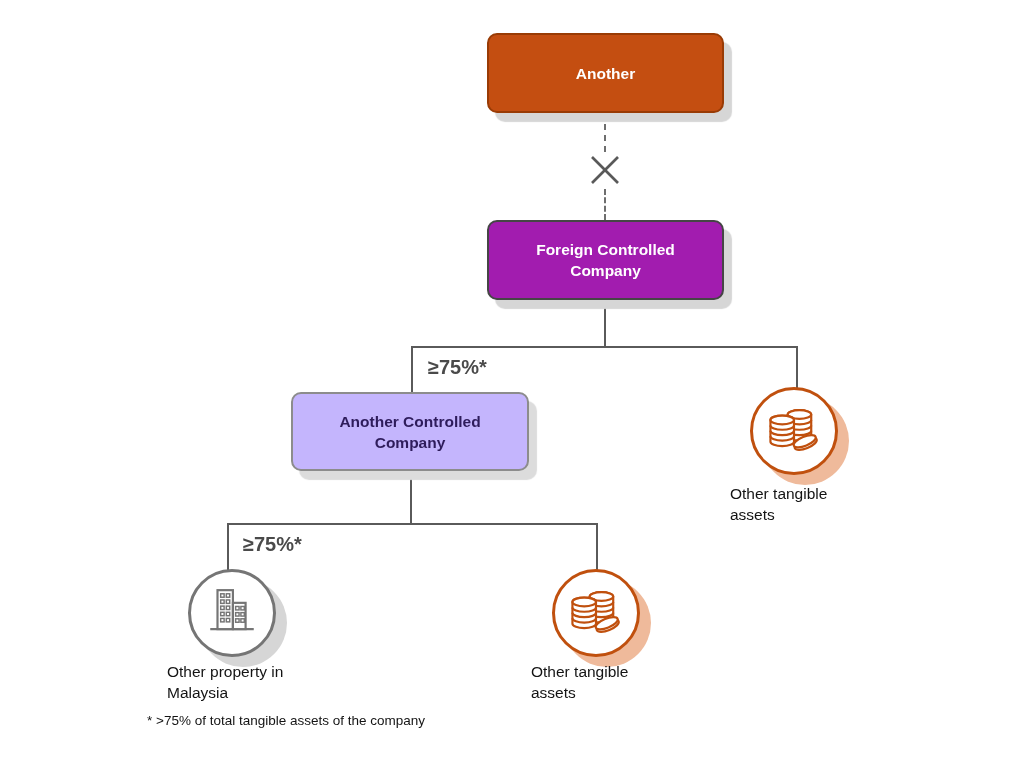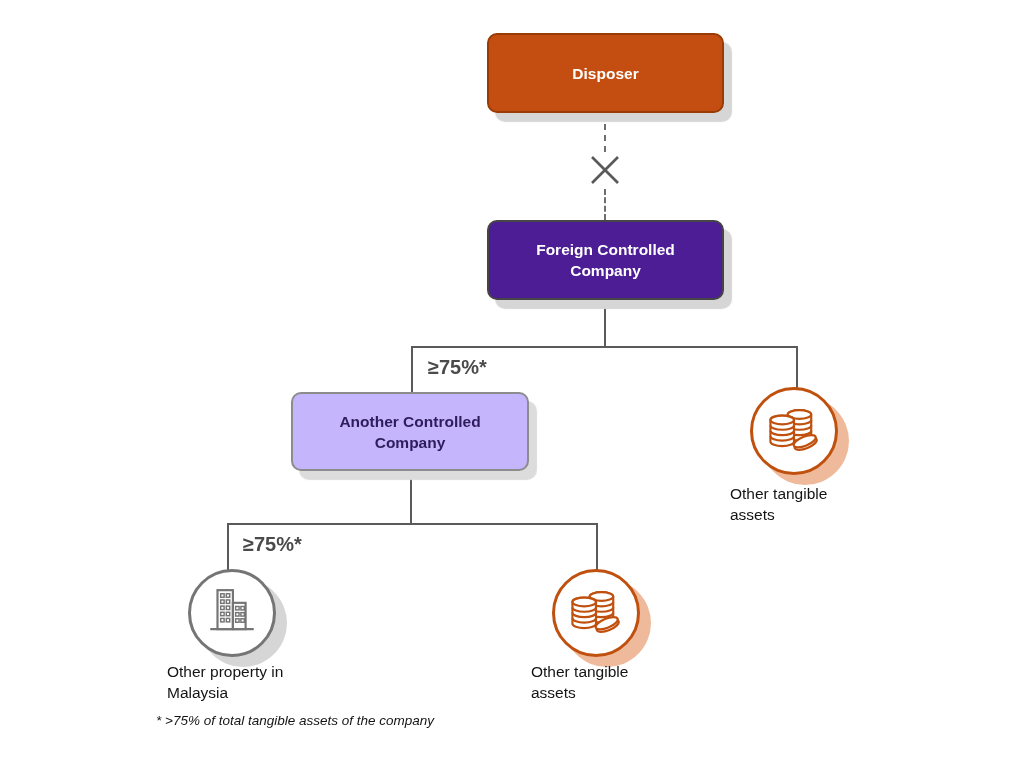--- a/index.html
+++ b/index.html
@@ -29,21 +29,21 @@
   .node .node-label { display: block; }
   .node-orange {
     left: 487px; top: 33px; width: 237px; height: 80px;
     background: #C44E11;
     border: 2px solid #993B05;
     color: #ffffff;
     box-shadow: 8px 9px 1px #D6D6D6;
   }
   .node-darkgray {
     left: 487px; top: 220px; width: 237px; height: 80px;
-    background: #4c1d95;
+    background: #a21caf;
     border: 2px solid #454545;
     color: #ffffff;
     box-shadow: 8px 9px 1px #D6D6D6;
     padding: 0 28px;
   }
   .node-lightgray {
     left: 291px; top: 392px; width: 238px; height: 79px;
     background: #c4b5fd;
     border: 2px solid #8C8C8C;
     color: #2E1C5B;
@@ -106,35 +106,34 @@
     position: absolute;
     width: 130px;
     text-align: left;
     font-size: 15.5px;
     line-height: 21px;
     color: #141414;
     z-index: 3;
   }
   .footnote {
     position: absolute;
-    left: 156px; top: 713px;
-    font-style: italic;
+    left: 147px; top: 713px;
     font-size: 13.5px;
     color: #141414;
     z-index: 3;
     white-space: nowrap;
   }
 </style>
 </head>
 <body>
 
 <div class="canvas">
 
   <div class="node node-orange">
-    <span class="node-label">Disposer</span>
+    <span class="node-label">Another</span>
   </div>
 
   <div class="dash" style="left:604px; top:113px; height:39px;"></div>
   <div class="cross-wrap">
     <svg width="36" height="36" viewBox="0 0 36 36">
       <line x1="5" y1="5" x2="31" y2="31" stroke="#595959" stroke-width="2.6"></line>
       <line x1="31" y1="5" x2="5" y2="31" stroke="#595959" stroke-width="2.6"></line>
     </svg>
   </div>
   <div class="dash" style="left:604px; top:189px; height:31px;"></div>

